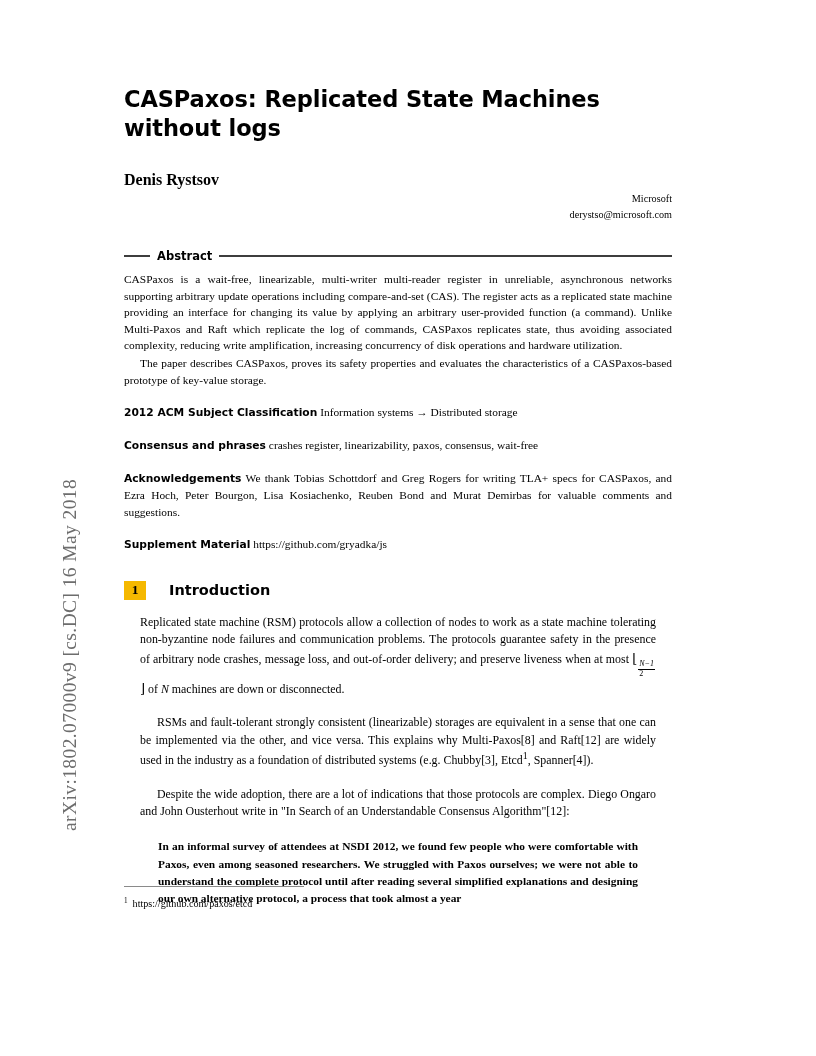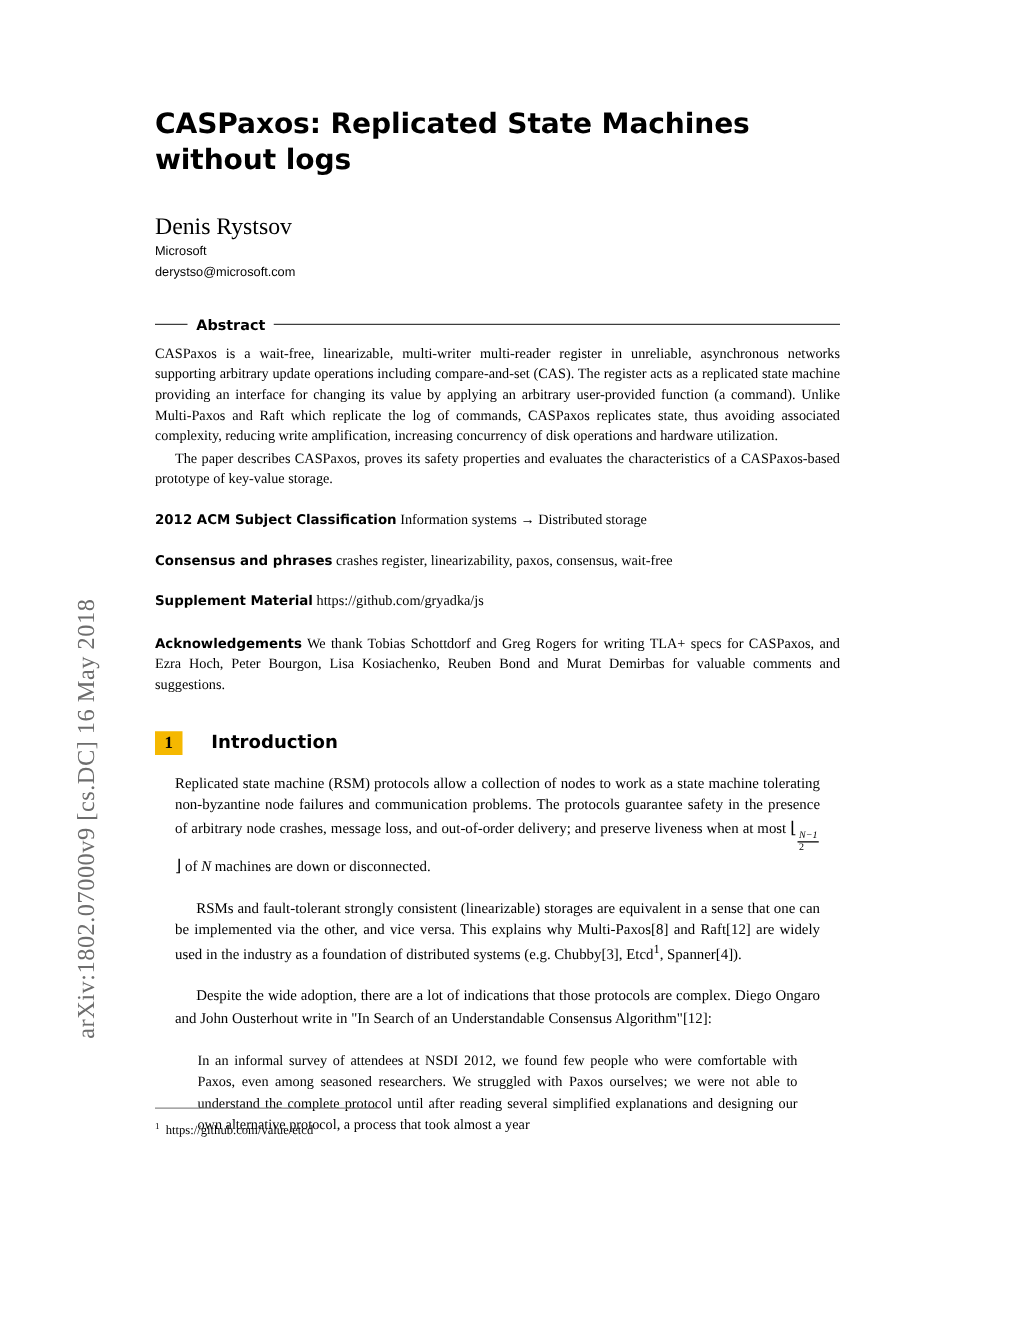--- a/index.html
+++ b/index.html
@@ -58,29 +58,30 @@
     margin: 0;
     padding-top: 85px;
   }
 
   
   #author-block {
     margin-top: 26px;
   }
   #author-name {
     font-family: "Liberation Serif", "DejaVu Serif", serif;
-    font-weight: normal;
-    font-size: 19px;
+    font-weight: bold;
+    font-size: 16px;
     line-height: 1.25;
   }
   .author-meta {
-    font-family: Liberation Sans, sans-serif;
+    font-family: Liberation Serif, serif;
     font-size: 10.2px;
     line-height: 1.45;
     margin-top: 2px;
+    text-align: right;
   }
 
   
   #abstract-section {
     margin-top: 26px;
   }
   #abstract-header {
     display: flex;
     align-items: center;
     gap: 7px;
@@ -189,20 +190,21 @@
   .mathvar { font-style: italic; }
   .floorb { font-size: 13px; }
 
   
   #intro-quote {
     margin: 18px 16px 0 34px;
     width: 480px;
     font-size: 11.4px;
     line-height: 1.50;
     text-align: justify;
+    font-weight: bold;
   }
 
   
   #footnote-area {
     position: absolute;
     left: 0;
     top: 886px;
     width: 548px;
   }
   #footnote-rule {
@@ -251,28 +253,28 @@
   <div class="meta-row">
     <span class="meta-label">2012 ACM Subject Classification</span>
     <span class="meta-value">Information systems → Distributed storage</span>
   </div>
 
   <div class="meta-row">
     <span class="meta-label">Consensus and phrases</span>
     <span class="meta-value">crashes register, linearizability, paxos, consensus, wait-free</span>
   </div>
 
+  <div class="meta-row" id="meta-acknowledgements">
+    <span class="meta-label">Acknowledgements</span>
+    <span class="meta-value">We thank Tobias Schottdorf and Greg Rogers for writing TLA+ specs for CASPaxos, and Ezra Hoch, Peter Bourgon, Lisa Kosiachenko, Reuben Bond and Murat Demirbas for valuable comments and suggestions.</span>
+  </div>
+
   <div class="meta-row">
     <span class="meta-label">Supplement Material</span>
     <span class="meta-value">https://github.com/gryadka/js</span>
-  </div>
-
-  <div class="meta-row" id="meta-acknowledgements">
-    <span class="meta-label">Acknowledgements</span>
-    <span class="meta-value">We thank Tobias Schottdorf and Greg Rogers for writing TLA+ specs for CASPaxos, and Ezra Hoch, Peter Bourgon, Lisa Kosiachenko, Reuben Bond and Murat Demirbas for valuable comments and suggestions.</span>
   </div>
 
   <div id="section-intro-heading">
     <span id="section-number-badge">1</span>
     <span id="section-intro-title">Introduction</span>
   </div>
 
   <p class="body-p" id="intro-para-1"><span>Replicated state machine (RSM) protocols allow a collection of nodes to work as a state machine tolerating non-byzantine node failures and communication problems. The protocols guarantee safety in the presence of arbitrary node crashes, message loss, and out-of-order delivery; and preserve liveness when at most </span><span class="floorb">⌊</span><span class="mathfrac">
         <span class="num mathvar">N−1</span>
         <span class="bar"></span>
@@ -281,17 +283,17 @@
 
   <p class="body-p indented"><span>RSMs and fault-tolerant strongly consistent (linearizable) storages are equivalent in a sense that one can be implemented via the other, and vice versa. This explains why Multi-Paxos[8] and Raft[12] are widely used in the industry as a foundation of distributed systems (e.g. Chubby[3], Etcd</span><sup>1</sup><span>, Spanner[4]).</span></p>
 
   <p class="body-p indented">Despite the wide adoption, there are a lot of indications that those protocols are complex. Diego Ongaro and John Ousterhout write in "In Search of an Understandable Consensus Algorithm"[12]:</p>
 
   <blockquote id="intro-quote">In an informal survey of attendees at NSDI 2012, we found few people who were comfortable with Paxos, even among seasoned researchers. We struggled with Paxos ourselves; we were not able to understand the complete protocol until after reading several simplified explanations and designing our own alternative protocol, a process that took almost a year</blockquote>
 
   <div id="footnote-area">
     <div id="footnote-rule"></div>
     <div id="footnote-1">
-      <span class="fn-marker">1</span><span>https://github.com/value/etcd</span>
+      <span class="fn-marker">1</span><span>https://github.com/paxos/etcd</span>
     </div>
   </div>
 
 </div>
 
 </body></html>

